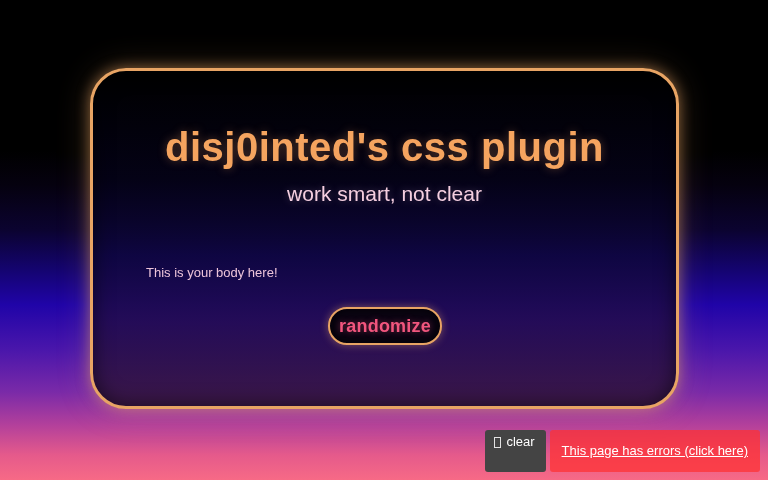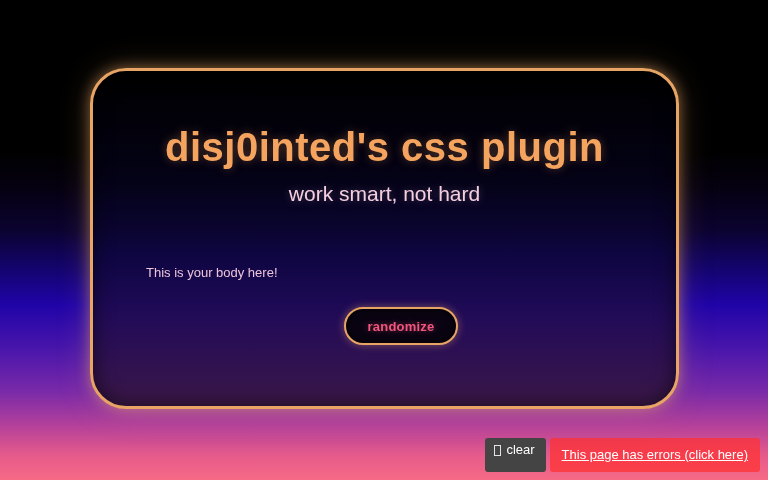--- a/index.html
+++ b/index.html
@@ -78,28 +78,28 @@
   .card-body-text {
     position:absolute;
     left:53px; top:194px;
     font-size:13px;
     color:#edc4da;
     white-space:nowrap;
   }
 
   .randomize-button {
     position:absolute;
-    left:251px; top:236px;
+    left:235px; top:236px;
     width:114px; height:38px;
     border:2px solid #e8a464;
     border-radius:19px;
     background:#0a0412;
     color:#f2567e;
     font-family:"Liberation Sans", sans-serif;
-    font-size:13px;
+    font-size:18px;
     font-weight:bold;
     letter-spacing:0.2px;
     cursor:pointer;
     box-shadow:
       0 0 8px rgba(232,164,100,0.45),
       inset 0 0 10px rgba(0,0,0,0.8);
     text-shadow:0 0 6px rgba(242,86,126,0.45);
   }
 
   
@@ -113,21 +113,21 @@
   }
 
   .clear-button {
     display:flex;
     align-items:flex-end;
     gap:5px;
     background:#444444;
     color:#ffffff;
     border:none;
     border-radius:3px;
-    padding:5px 11px 16px 9px;
+    padding:5px 11px 24px 9px;
     font-family:"Liberation Sans", sans-serif;
     font-size:13px;
     cursor:pointer;
     line-height:1;
   }
 
   .clear-glyph {
     display:inline-block;
     width:7px; height:11px;
     border:1px solid #ffffff;
@@ -146,21 +146,21 @@
     line-height:1;
     text-decoration:underline;
   }
 </style>
 </head>
 <body>
 
 <div class="card">
   <div class="card-title">disj0inted's css plugin</div>
 
-  <div class="card-subtitle">work smart, not hard</div>
+  <div class="card-subtitle">work smart, not clear</div>
 
   <div class="card-body-text">This is your body here!</div>
 
   <button class="randomize-button">randomize</button>
 </div>
 
 <div class="error-bar">
   <button class="clear-button">
     <span class="clear-glyph"></span>
     <span>clear</span>

